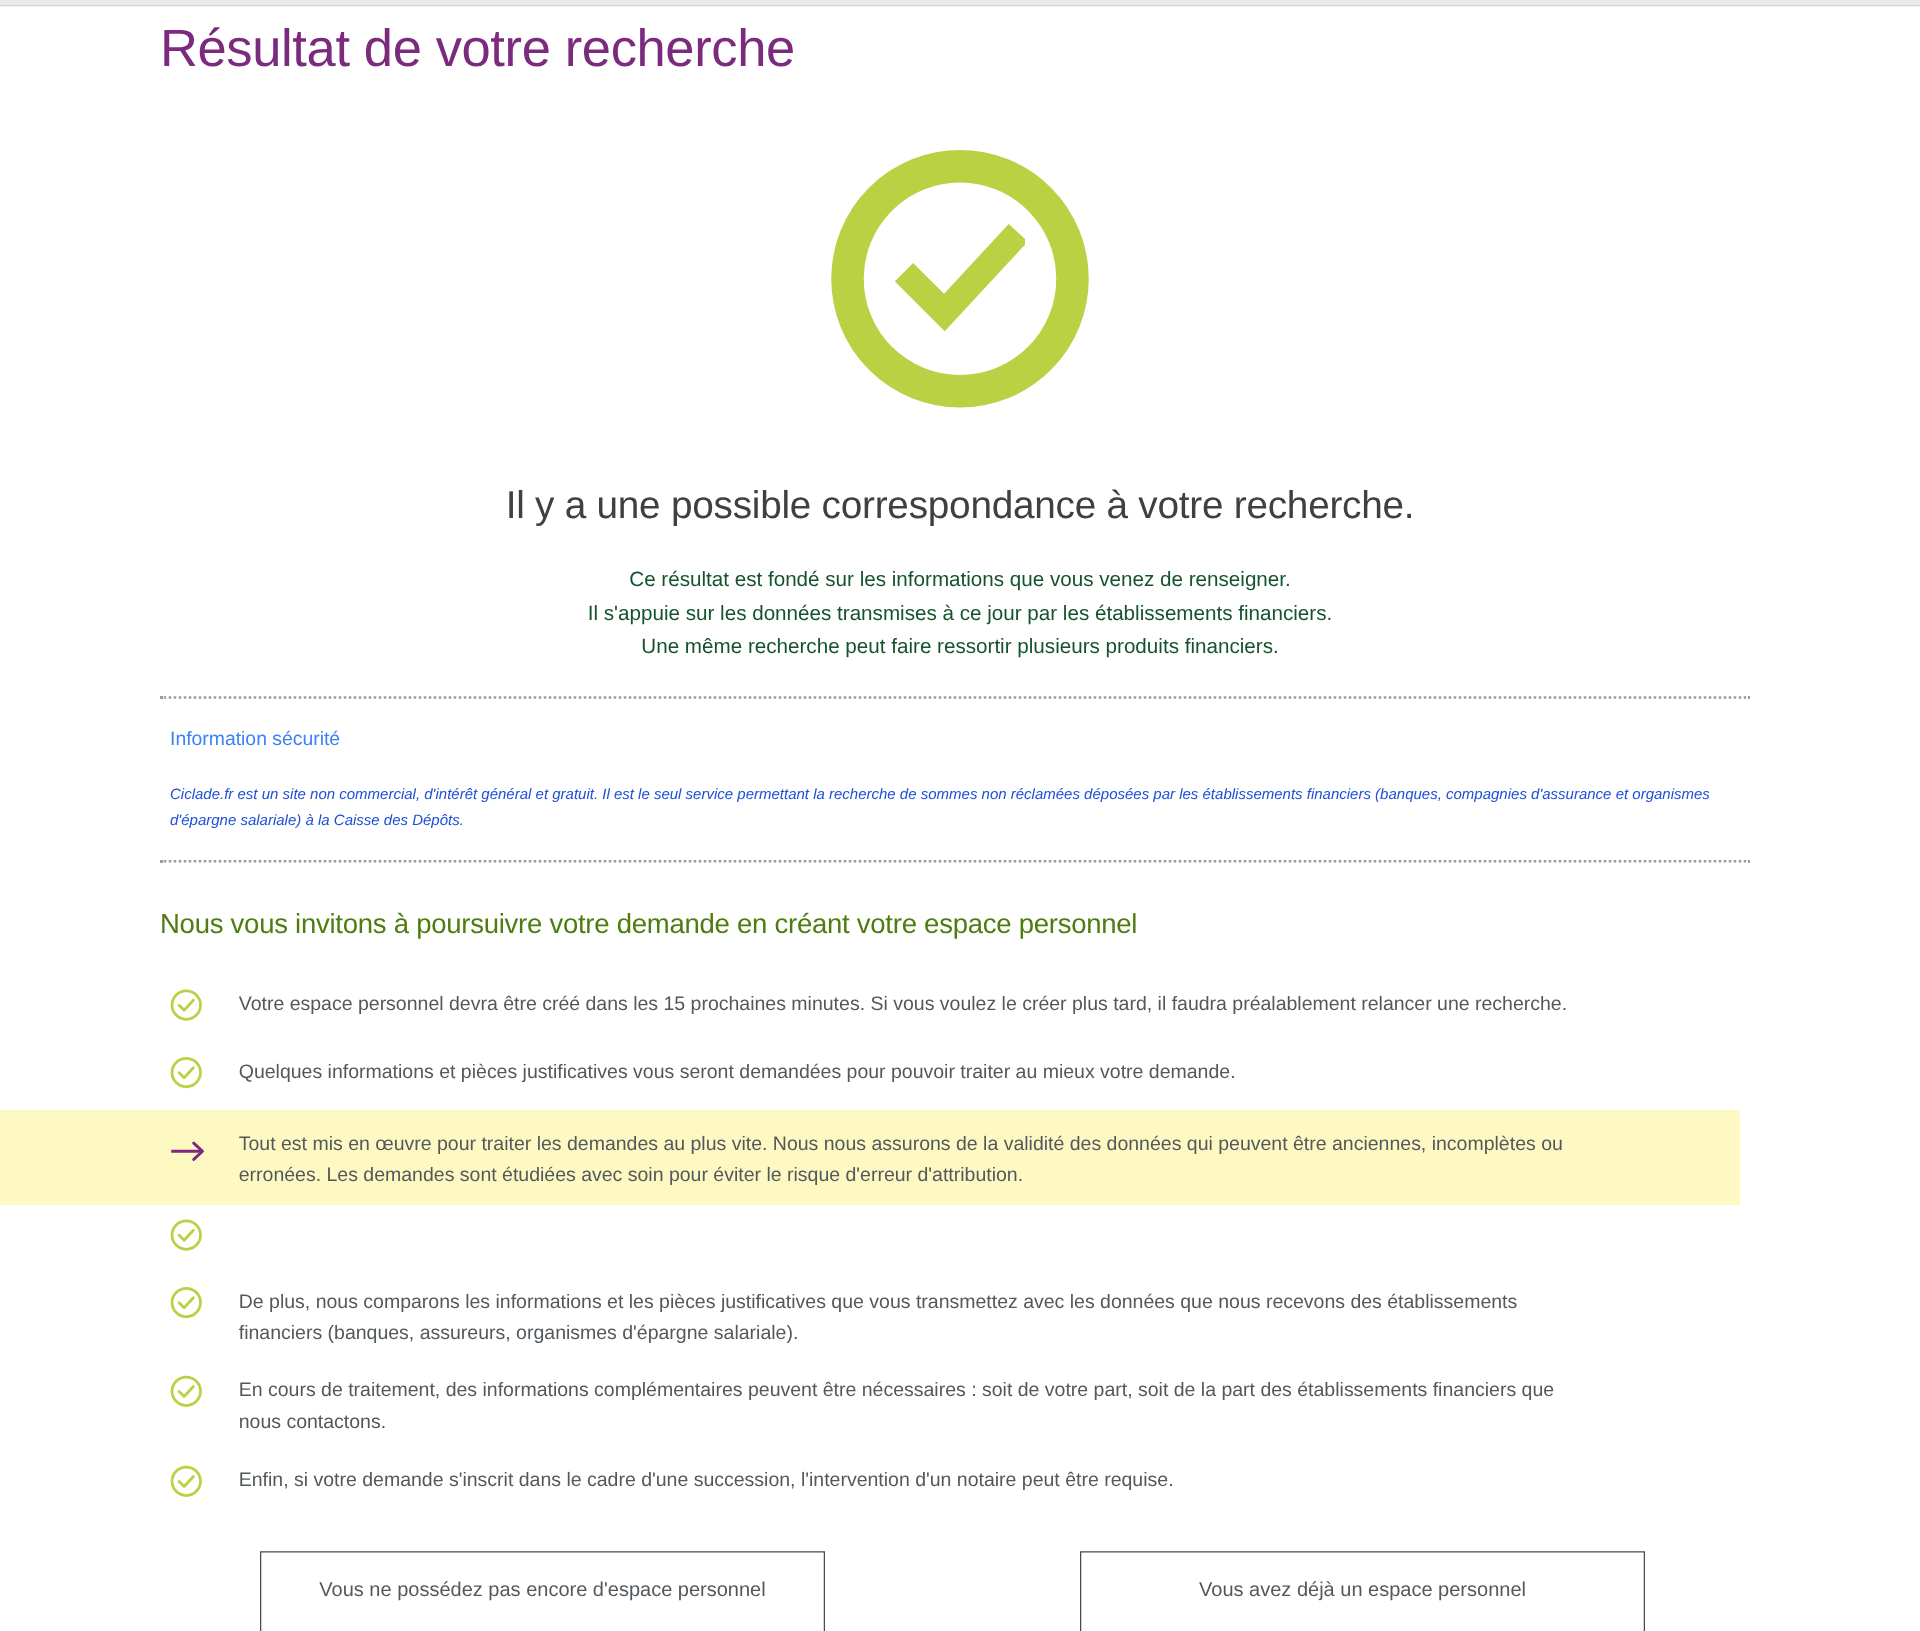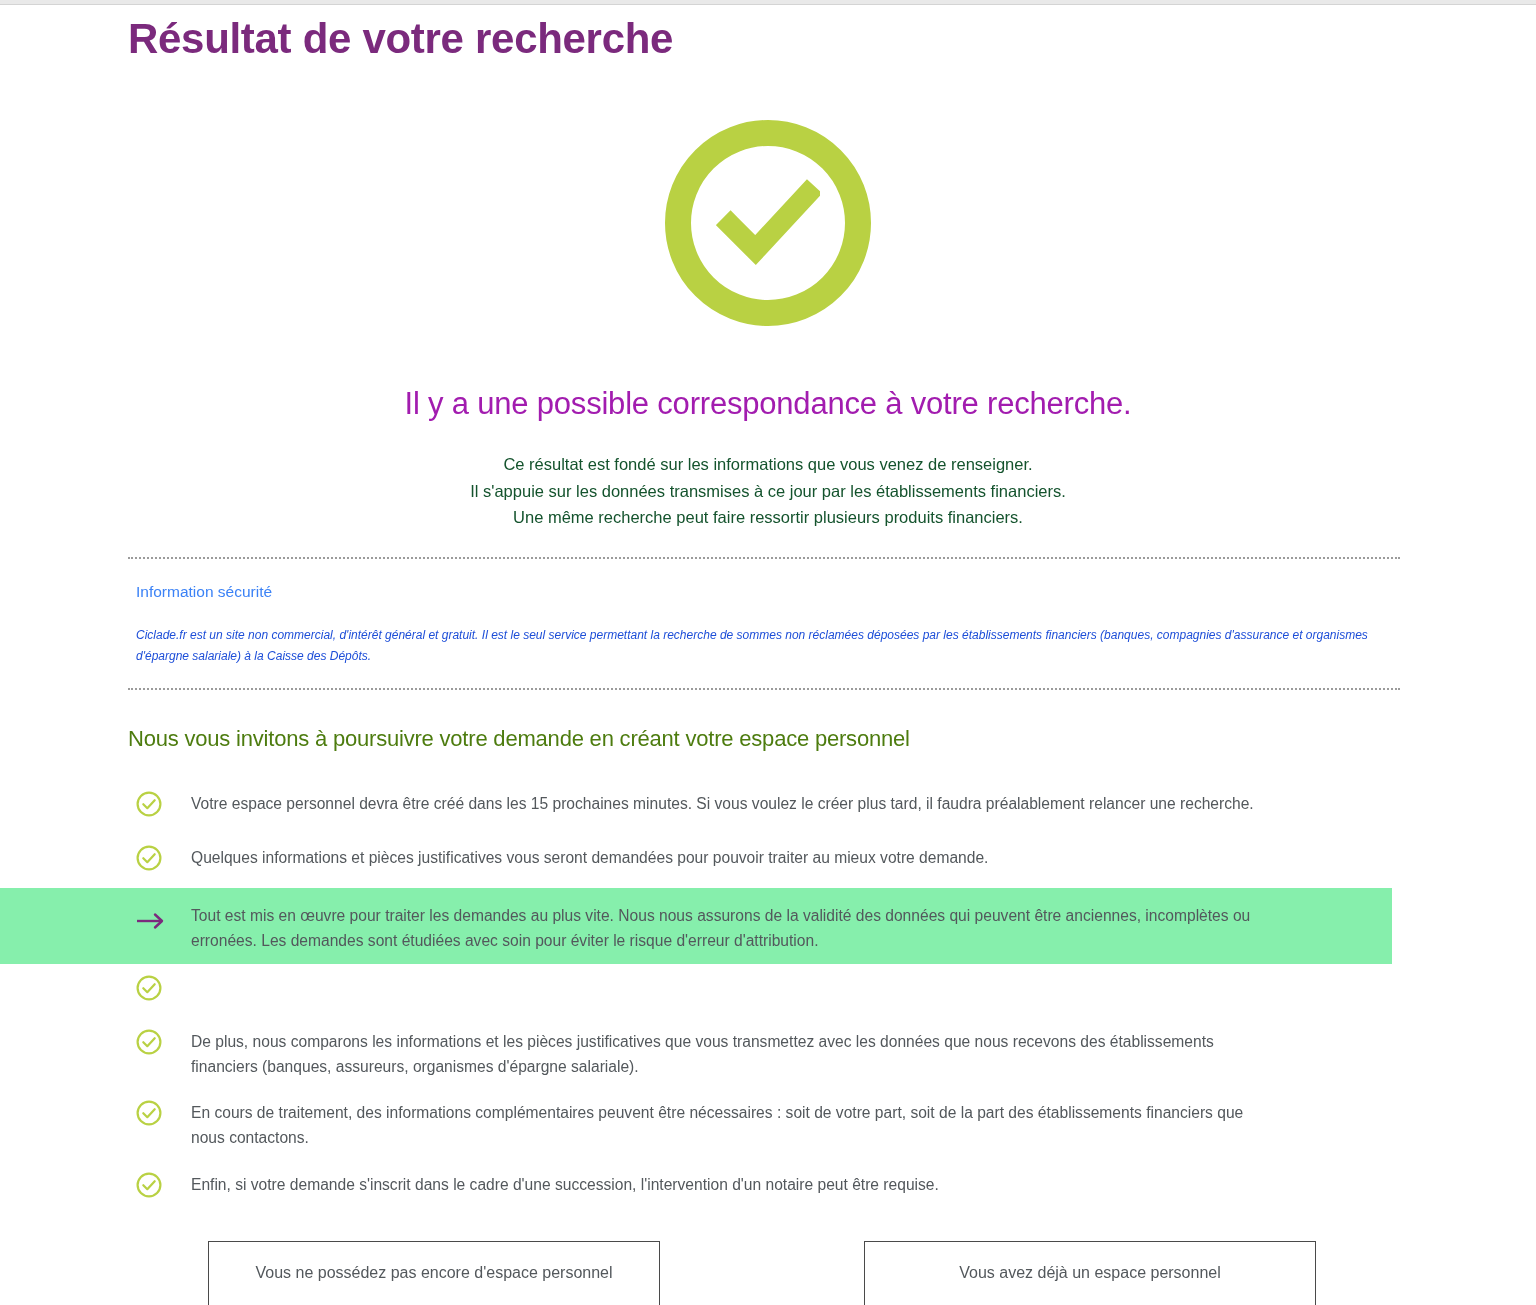--- a/index.html
+++ b/index.html
@@ -32,21 +32,21 @@
     position: absolute;
     top: 6px; left: 0;
     width: 1536px;
   }
 
   
   .page-title {
     margin: 0;
     padding: 0 0 0 128px;
     font-size: 42px;
-    font-weight: 700;
+    font-weight: 400;
     line-height: 1.2;
     color: #7b2a7d;
     letter-spacing: -0.3px;
     padding-top: 8px;
   }
 
   
   .success-wrap {
     display: flex;
     justify-content: center;
@@ -65,21 +65,21 @@
     width: 104px;
     height: 104px;
     display: block;
   }
 
   
   .lead {
     text-align: center;
     font-size: 31px;
     font-weight: 400;
-    color: #a21caf;
+    color: #404040;
     margin: 58px 0 0 0;
     line-height: 1.3;
     letter-spacing: -0.2px;
   }
   .sublead {
     text-align: center;
     font-size: 16.5px;
     color: #14532d;
     line-height: 1.63;
     margin: 26px 0 0 0;
@@ -129,21 +129,21 @@
     padding: 0;
     width: 1392px;
   }
   .check-item {
     display: flex;
     align-items: flex-start;
     padding: 10px 136px 10px 136px;
     min-height: 54px;
   }
   .check-item.highlight {
-    background: #86efac;
+    background: #fef9c3;
     padding-top: 14px;
   }
   .bullet-icon {
     flex: 0 0 auto;
     width: 26px;
     height: 26px;
     margin-right: 29px;
     margin-top: 1px;
   }
   .bullet-icon svg { display: block; }

